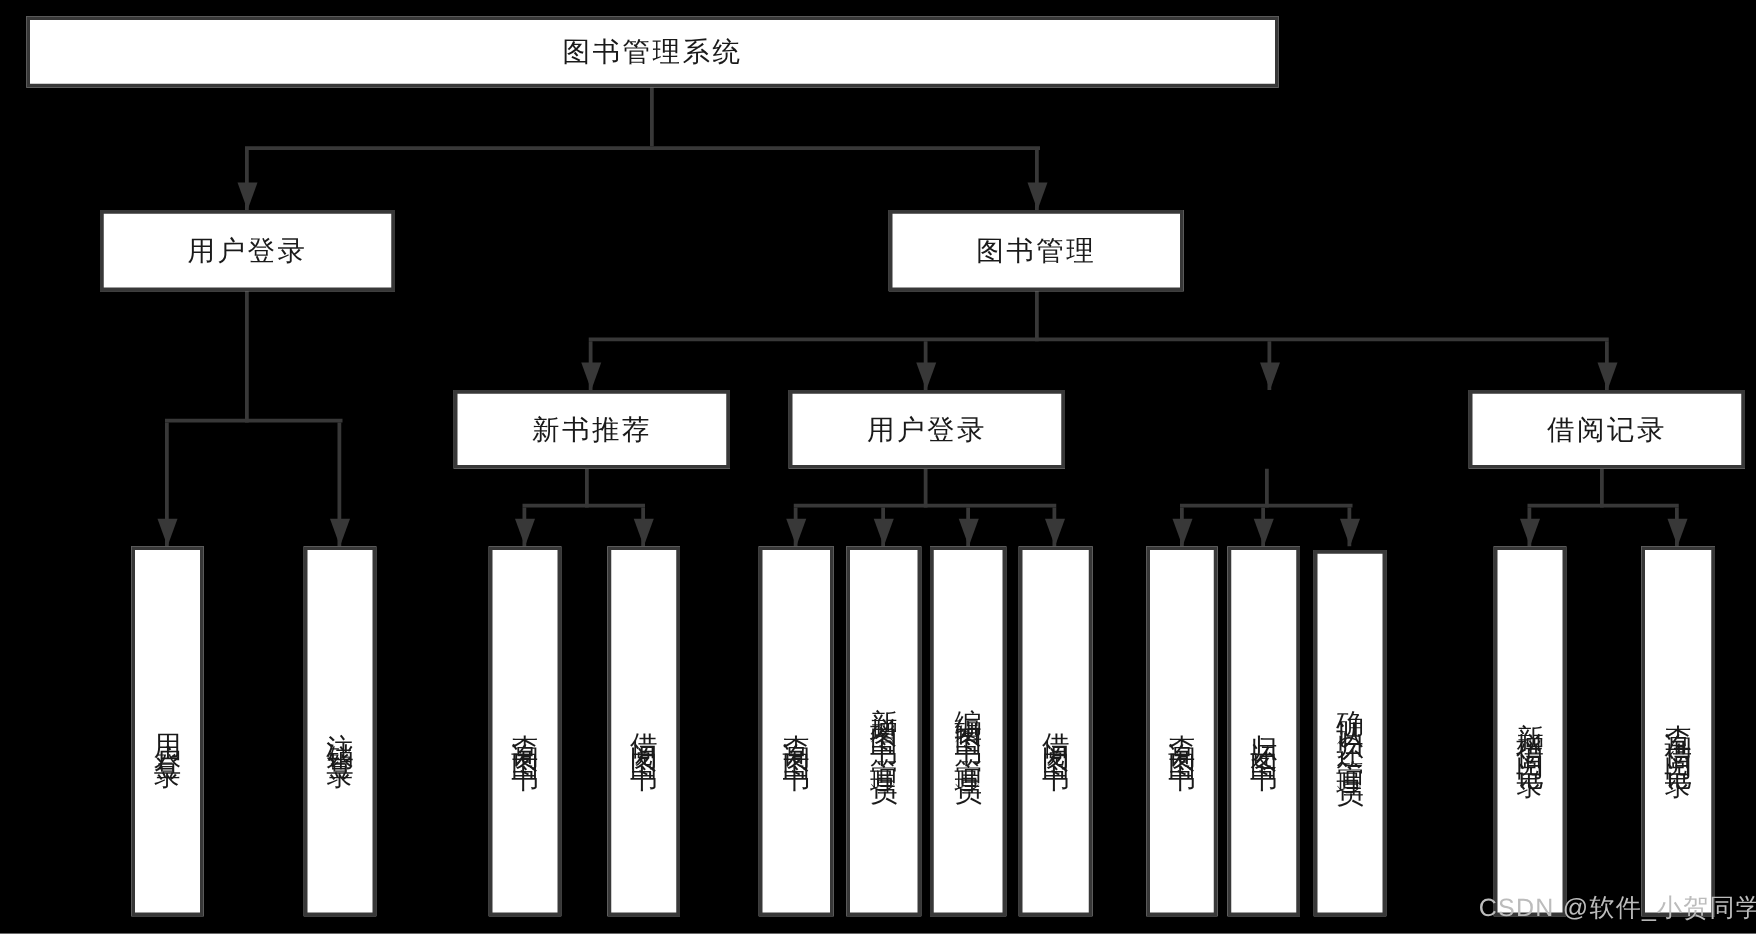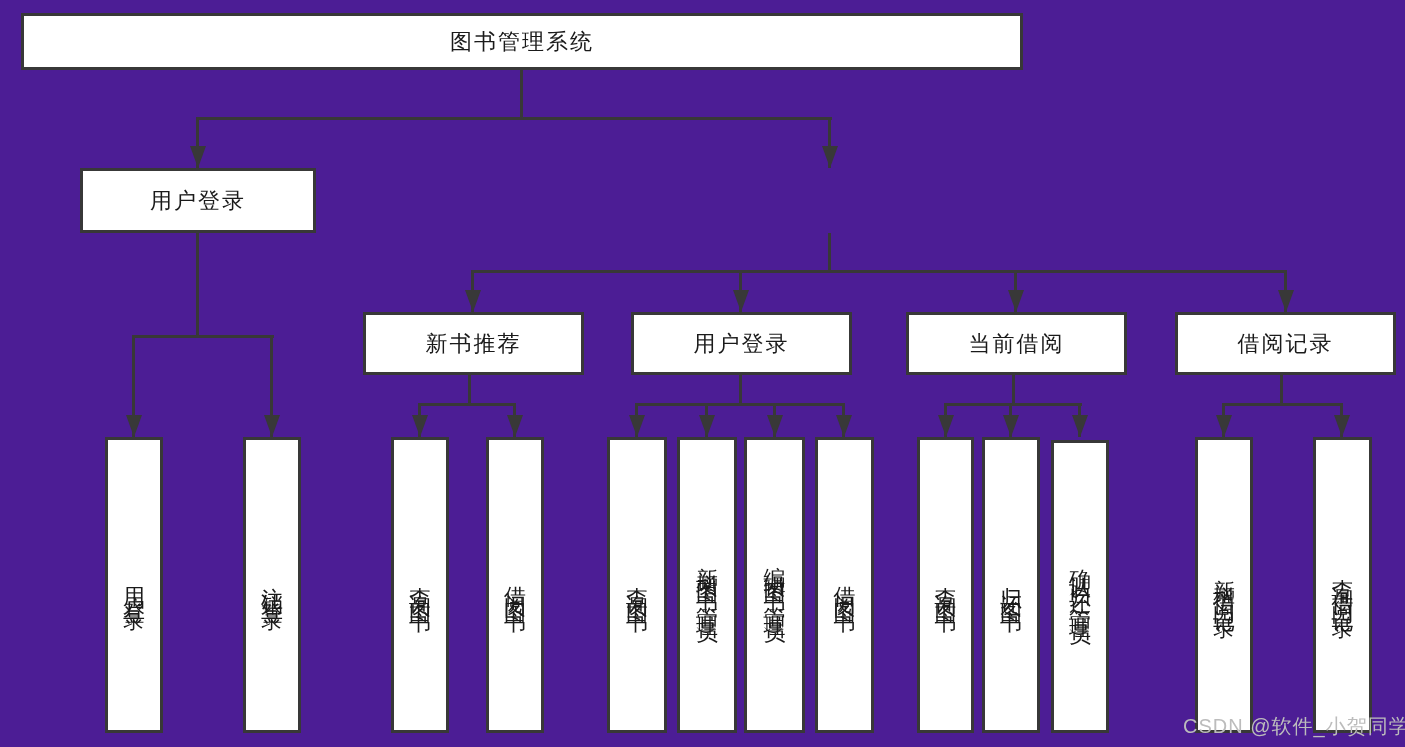--- a/index.html
+++ b/index.html
@@ -1,19 +1,19 @@
 <!DOCTYPE html>
 <html><head>
 <meta charset="utf-8">
 <style>
   html,body{margin:0;padding:0;background:#ffffff;}
   #stage{
     position:relative;
     width:1405px;height:747px;
-    background:#4c1d95;
+    background:#000000;
     font-family:"Liberation Sans","DejaVu Sans",sans-serif;
     overflow:hidden;
   }
   .node{
     position:absolute;
     box-sizing:border-box;
     background:#ffffff;
     border:3px solid #383838;
     display:flex;
     align-items:center;
@@ -66,20 +66,23 @@
   <div class="vline" style="left:520px;top:70px;height:47px"></div>
   <div class="hline" style="left:196px;top:117px;width:636px"></div>
   <div class="vline" style="left:196px;top:120px;height:48px"></div>
   <div class="ahead" style="left:190px;top:146px"></div>
   <div class="vline" style="left:828px;top:120px;height:48px"></div>
   <div class="ahead" style="left:822px;top:146px"></div>
 
   <div class="node" style="left:80px;top:168px;width:236px;height:65px">
     <span class="h-label">用户登录</span>
   </div>
+  <div class="node" style="left:711px;top:168px;width:236px;height:65px">
+    <span class="h-label">图书管理</span>
+  </div>
 
   <div class="vline" style="left:196px;top:233px;height:105px"></div>
   <div class="hline" style="left:132px;top:335px;width:142px"></div>
   <div class="vline" style="left:132px;top:338px;height:99px"></div>
   <div class="ahead" style="left:126px;top:415px"></div>
   <div class="vline" style="left:270px;top:338px;height:99px"></div>
   <div class="ahead" style="left:264px;top:415px"></div>
 
   <div class="vline" style="left:828px;top:233px;height:40px"></div>
   <div class="hline" style="left:471px;top:270px;width:816px"></div>
@@ -90,23 +93,20 @@
   <div class="vline" style="left:1014px;top:273px;height:39px"></div>
   <div class="ahead" style="left:1008px;top:290px"></div>
   <div class="vline" style="left:1284px;top:273px;height:39px"></div>
   <div class="ahead" style="left:1278px;top:290px"></div>
 
   <div class="node" style="left:363px;top:312px;width:221px;height:63px">
     <span class="h-label">新书推荐</span>
   </div>
   <div class="node" style="left:631px;top:312px;width:221px;height:63px">
     <span class="h-label">用户登录</span>
-  </div>
-  <div class="node" style="left:906px;top:312px;width:221px;height:63px">
-    <span class="h-label">当前借阅</span>
   </div>
   <div class="node" style="left:1175px;top:312px;width:221px;height:63px">
     <span class="h-label">借阅记录</span>
   </div>
 
   <div class="vline" style="left:468px;top:375px;height:31px"></div>
   <div class="hline" style="left:418px;top:403px;width:98px"></div>
   <div class="vline" style="left:418px;top:406px;height:31px"></div>
   <div class="ahead" style="left:412px;top:415px"></div>
   <div class="vline" style="left:513px;top:406px;height:31px"></div>

